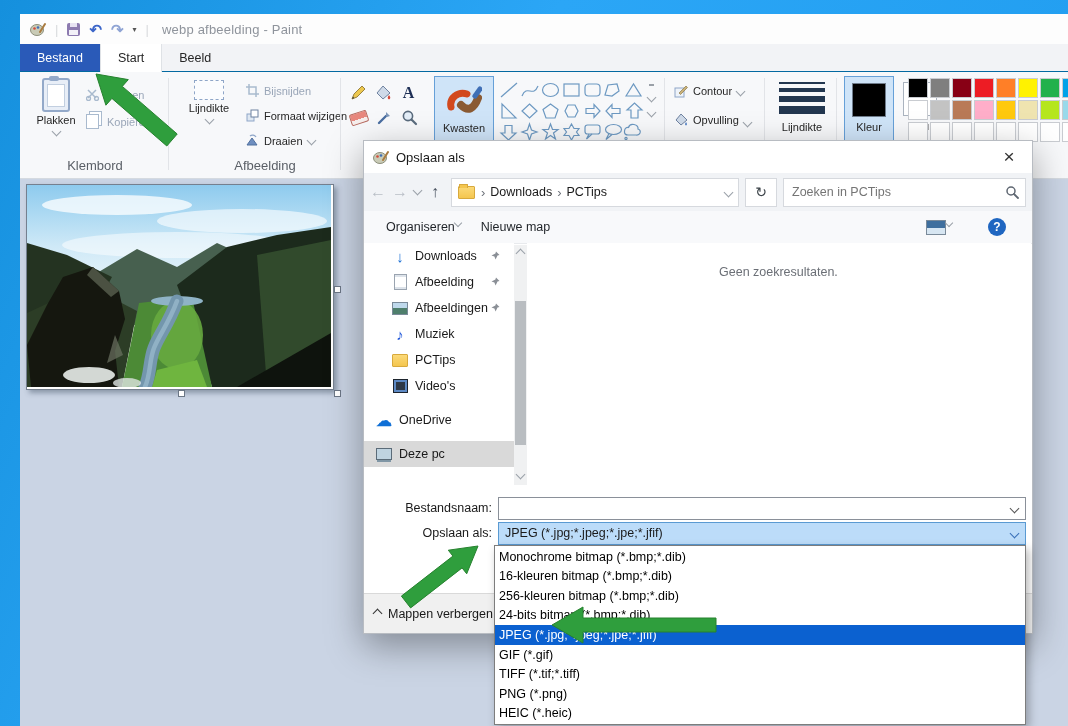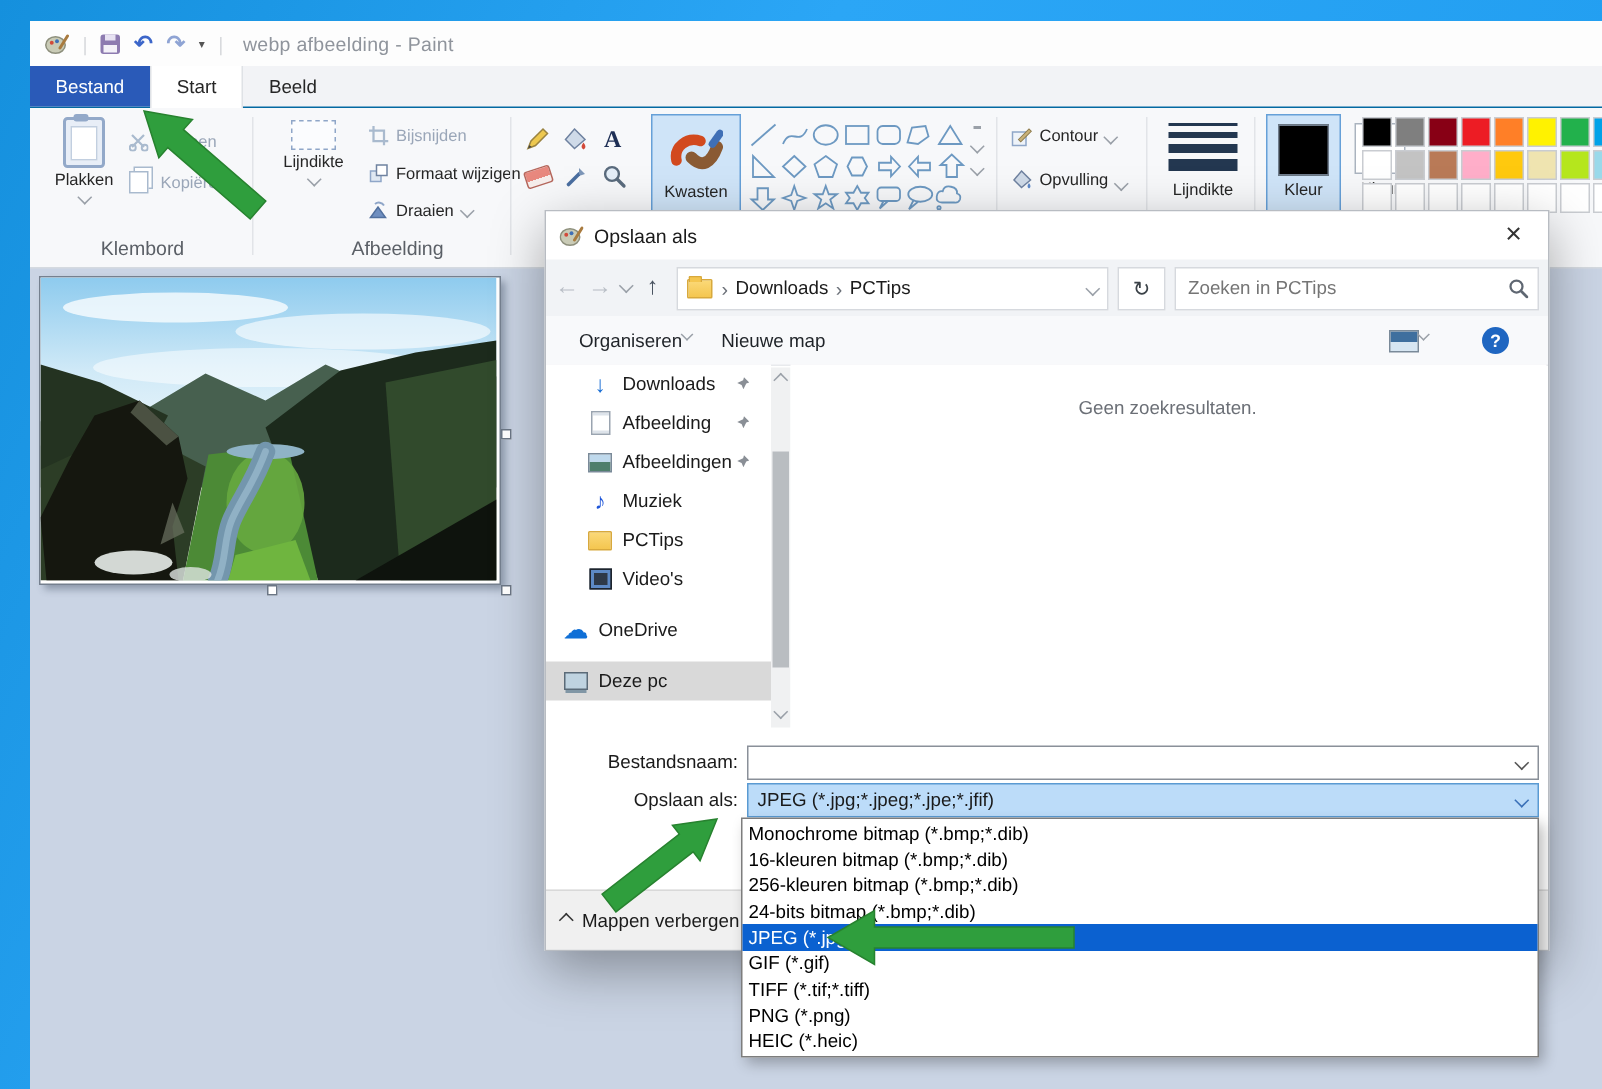--- a/index.html
+++ b/index.html
@@ -96,21 +96,21 @@
   .empty-msg{position:absolute;left:192px;top:22px;color:#6b6f76}
   .fieldrow{position:absolute;left:0;right:6px;height:22px;display:flex;align-items:center}
   .flabel{width:128px;text-align:right;padding-right:6px;color:#1a1a1a}
   .combo{flex:1;height:21px;border:1px solid #8a9099;background:#fff;display:flex;align-items:center;padding:0 6px;position:relative}
   .combo input{border:none;outline:none;flex:1;font-size:12.5px;font-family:"Liberation Sans",sans-serif;background:transparent;color:#111}
   .combo .chev{position:absolute;right:7px;top:7px}
   .combo.open{background:#bcdcf9;border-color:#5a9ad2}
   .dlg-bottom{position:absolute;left:0;right:0;top:452px;height:39px;background:#f0f0f0;border-top:1px solid #d9d9d9;display:flex;align-items:center;padding-left:10px;gap:7px}
 
   
-  .ddlist{position:absolute;left:494px;top:545px;width:532px;height:160px;background:#fff;border:1px solid #7d7d7d;box-shadow:3px 4px 9px rgba(0,0,0,.28);z-index:30;display:flex;flex-direction:column;padding:1px 0;box-sizing:border-box}
+  .ddlist{position:absolute;left:494px;top:545px;width:532px;height:180px;background:#fff;border:1px solid #7d7d7d;box-shadow:3px 4px 9px rgba(0,0,0,.28);z-index:30;display:flex;flex-direction:column;padding:1px 0;box-sizing:border-box}
   .dd-item{flex:1;display:flex;align-items:center;padding-left:4px;font-size:12.5px;color:#000;white-space:nowrap}
   .dd-item.selected{background:#0b61d0;color:#fff}
 
   .arrows{position:absolute;left:0;top:0;z-index:40;pointer-events:none}
 </style>
 </head>
 <body>
 
 <div class="desktop">
 

